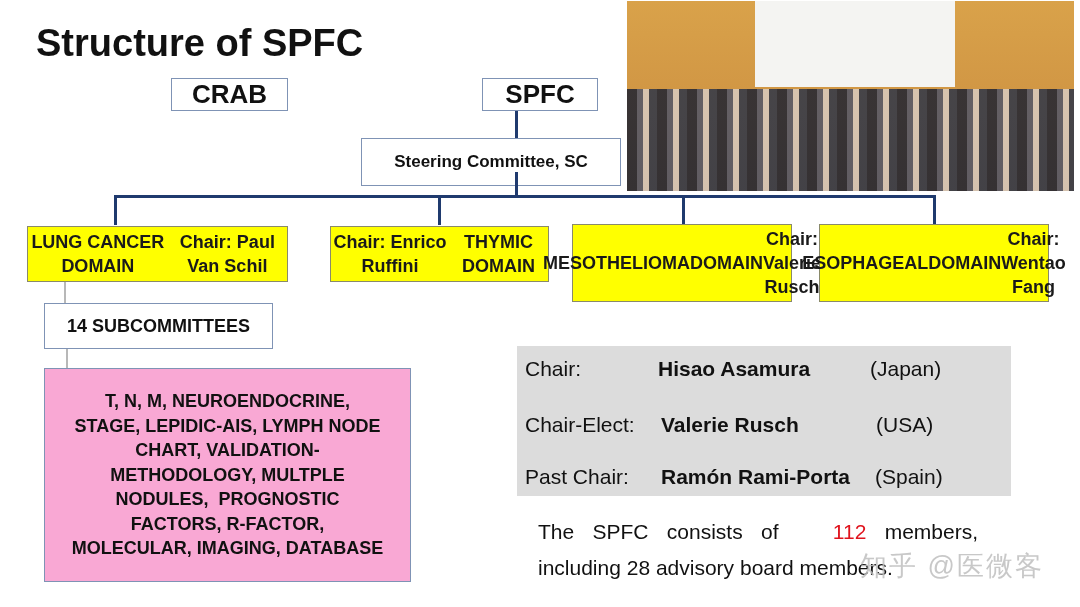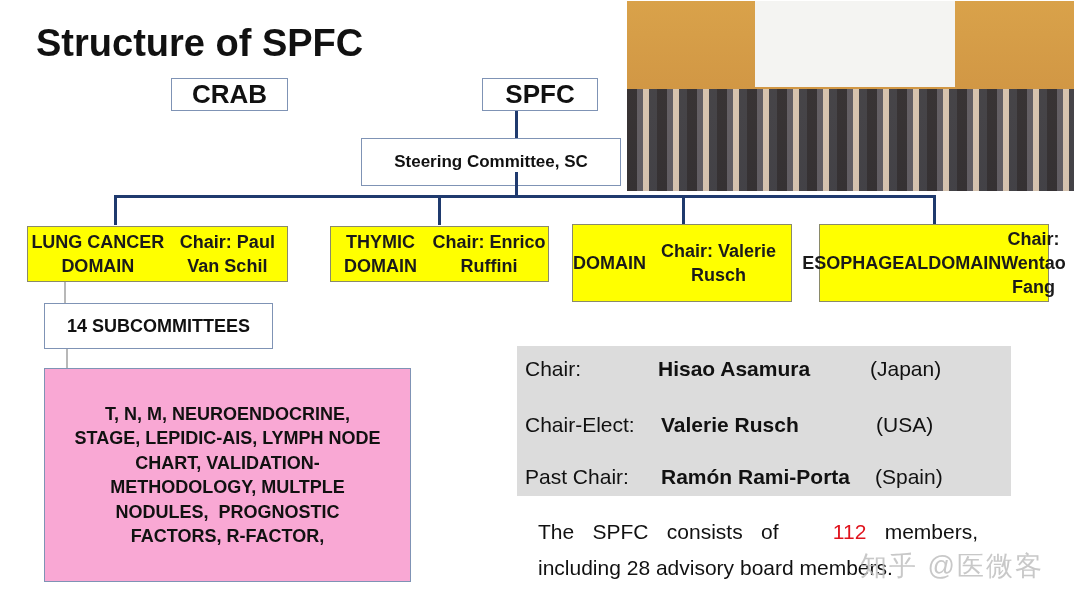--- a/index.html
+++ b/index.html
@@ -41,44 +41,46 @@
 <div class="abs line" style="left:114px;top:195px;width:2.5px;height:30px;"></div>
 <div class="abs line" style="left:438px;top:195px;width:2.5px;height:30px;"></div>
 <div class="abs line" style="left:682px;top:195px;width:2.5px;height:30px;"></div>
 <div class="abs line" style="left:933px;top:195px;width:2.5px;height:30px;"></div>
 
 <div class="abs ybox" style="left:27px;top:226px;width:261px;height:56px;">
   <span>LUNG CANCER DOMAIN</span>
   <span>Chair: Paul Van Schil</span>
 </div>
 <div class="abs ybox" style="left:330px;top:226px;width:219px;height:56px;">
+  <span>Chair: Enrico Ruffini</span>
   <span>THYMIC DOMAIN</span>
-  <span>Chair: Enrico Ruffini</span>
 </div>
 <div class="abs ybox" style="left:572px;top:224px;width:220px;height:78px;">
+  <span>MESOTHELIOMA</span>
   <span>DOMAIN</span>
   <span>Chair: Valerie Rusch</span>
 </div>
 <div class="abs ybox" style="left:819px;top:224px;width:230px;height:78px;">
   <span>ESOPHAGEAL</span>
   <span>DOMAIN</span>
   <span>Chair: Wentao Fang</span>
 </div>
 
 <div class="abs gline" style="left:64px;top:282px;width:1.5px;height:26px;"></div>
 <div class="abs box" style="left:44px;top:303px;width:229px;height:46px;font-size:18px;">14 SUBCOMMITTEES</div>
 <div class="abs gline" style="left:66px;top:349px;width:1.5px;height:20px;"></div>
 
 <div class="abs box grey" style="left:44px;top:368px;width:367px;height:214px;flex-direction:column;font-size:18px;line-height:24.5px;">
   <span>T, N, M, NEUROENDOCRINE,</span>
   <span>STAGE, LEPIDIC-AIS, LYMPH NODE</span>
   <span>CHART, VALIDATION-</span>
   <span>METHODOLOGY, MULTPLE</span>
   <span style="white-space:pre;">NODULES,  PROGNOSTIC</span>
   <span>FACTORS, R-FACTOR,</span>
+  <span>MOLECULAR, IMAGING, DATABASE</span>
 </div>
 
 <div class="abs photo">
   <div class="screen"></div>
   <div class="crowd"></div>
 </div>
 
 <div class="abs officers">
   <div class="orow" style="top:8px;">
     <span class="olabel">Chair:</span>

